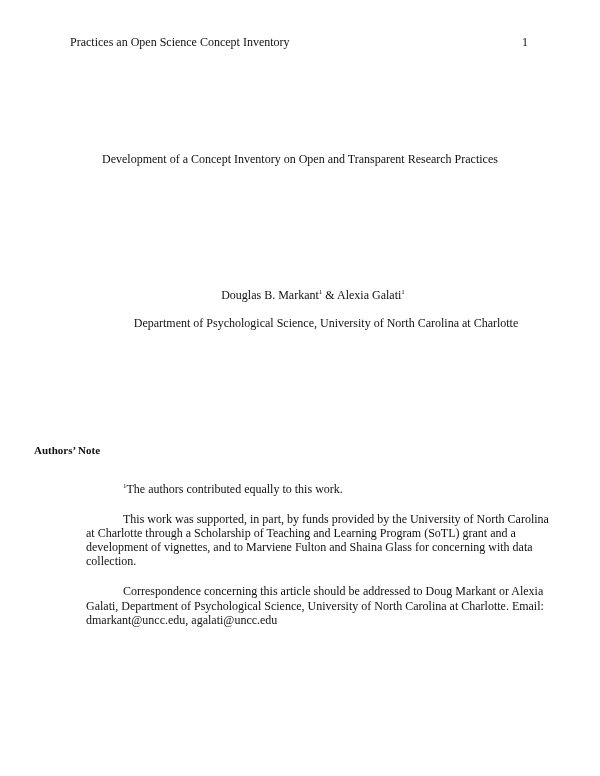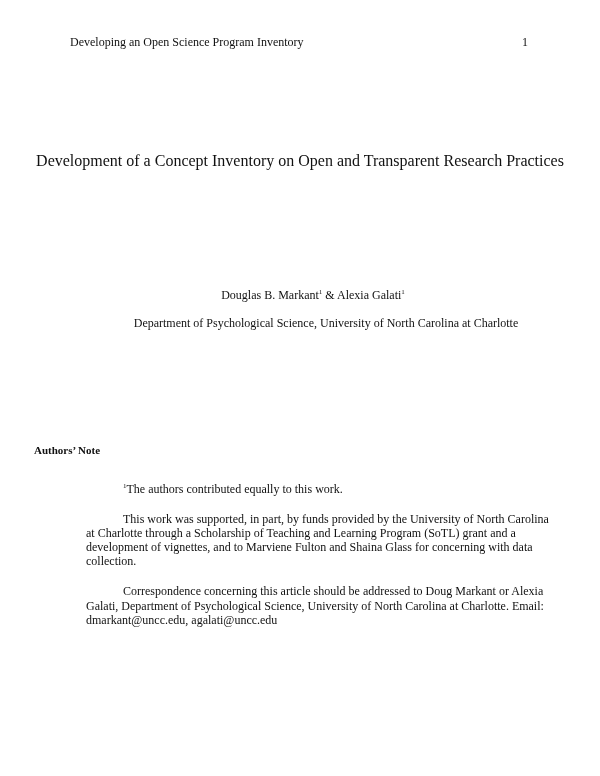--- a/index.html
+++ b/index.html
@@ -1,34 +1,34 @@
 <!DOCTYPE html>
 <html><head>
 <meta charset="utf-8">
 <style>
   html, body { margin: 0; padding: 0; background: #ffffff; }
   body { width: 600px; height: 776px; position: relative; overflow: hidden;
          font-family: "Liberation Serif", "DejaVu Serif", serif; color: #111; }
   .abs { position: absolute; white-space: nowrap; }
   .header-title { left: 70px; top: 35px; font-size: 12px; }
   .page-num { left: 522px; top: 35px; font-size: 12px; }
-  .title { left: 0; width: 600px; text-align: center; top: 152px; font-size: 16px; }
+  .title { left: 0; width: 600px; text-align: center; top: 152px; font-size: 12px; }
   .authors { left: 0; width: 600px; text-align: center; top: 288px; font-size: 12px; padding-left: 26px; box-sizing: border-box; }
   .affil { left: 9px; width: 600px; text-align: center; top: 316px; font-size: 12px; padding-left: 34px; box-sizing: border-box; }
   .note-heading { left: 0; width: 600px; text-align: left; top: 444px; font-size: 11px; font-weight: bold; padding-left: 34px; box-sizing: border-box; }
   .note-body { left: 70px; top: 466px; width: 470px; font-size: 12px; line-height: 14.1px; }
   .note-body p { margin: 16px; }
   .indent { text-indent: 37px; }
   sup { font-size: 7px; vertical-align: 5px; line-height: 0; }
   .line { display: block; white-space: nowrap; }
 </style>
 </head>
 <body>
 
-<div class="abs header-title">Developing an Open Science Program Inventory</div>
+<div class="abs header-title">Practices an Open Science Concept Inventory</div>
 <div class="abs page-num">1</div>
 
 <div class="abs title">Development of a Concept Inventory on Open and Transparent Research Practices</div>
 
 <div class="abs authors">
   <span>Douglas B. Markant</span><sup>1</sup><span> &amp; </span><span>Alexia Galati</span><sup>1</sup>
 </div>
 
 <div class="abs affil">Department of Psychological Science, University of North Carolina at Charlotte</div>
 

